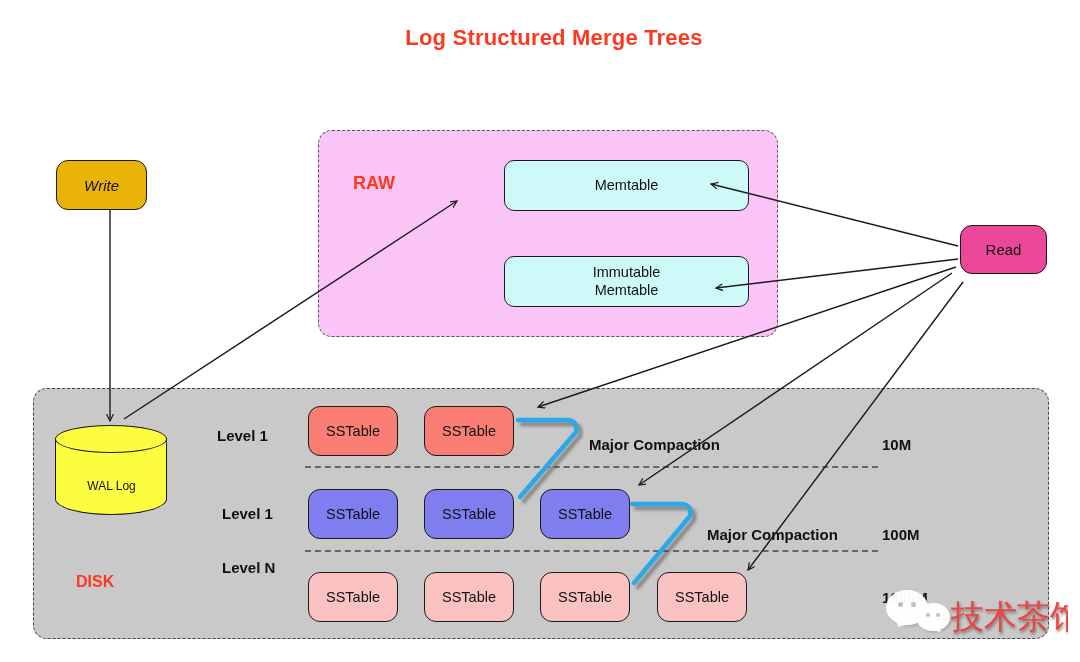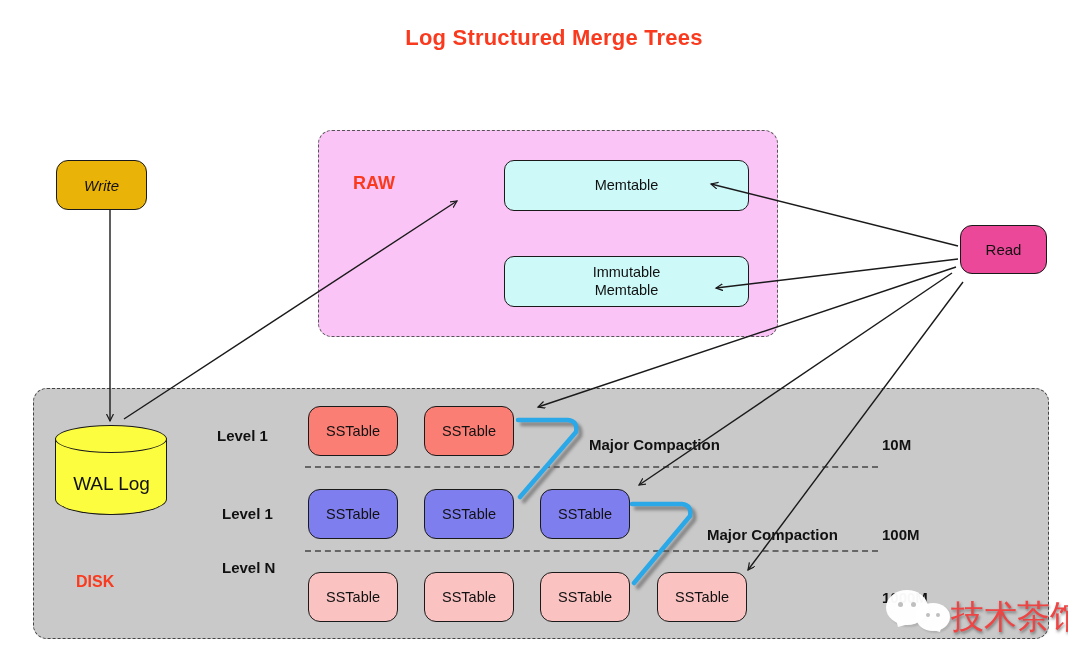--- a/index.html
+++ b/index.html
@@ -43,21 +43,21 @@
   .wal{position:absolute;left:55px;top:425px;width:113px;height:92px;z-index:2;}
   .wal .body{
     position:absolute;left:0;top:13px;width:110px;height:76px;background:#fdfd40;
     border:1.5px solid #1a1a1a;border-top:none;
     border-radius:0 0 55px 55px / 0 0 16px 16px;
   }
   .wal .top{
     position:absolute;left:0;top:0;width:110px;height:26px;background:#fdfd40;
     border:1.5px solid #1a1a1a;border-radius:50%;
   }
-  .wal .lbl{position:absolute;left:0;top:48px;width:113px;text-align:center;font-size:19px;}
+  .wal .lbl{position:absolute;left:0;top:54px;width:113px;text-align:center;font-size:12px;}
   
   .lvl-label{position:absolute;font-size:15px;font-weight:bold;z-index:2;}
   .sstable{
     position:absolute;width:88px;height:48px;border:1.5px solid #1a1a1a;border-radius:12px;
     display:flex;align-items:center;justify-content:center;font-size:14.5px;z-index:2;
   }
   .lv0{background:#fb7e75;} .lv1{background:#7f7eee;} .lvn{background:#fbc2c2;}
   .sep{position:absolute;left:305px;width:573px;border-top:2px dashed #666;z-index:1;}
   .compaction{position:absolute;font-size:15px;font-weight:bold;z-index:2;}
   .size{position:absolute;font-size:15px;font-weight:bold;z-index:2;}

